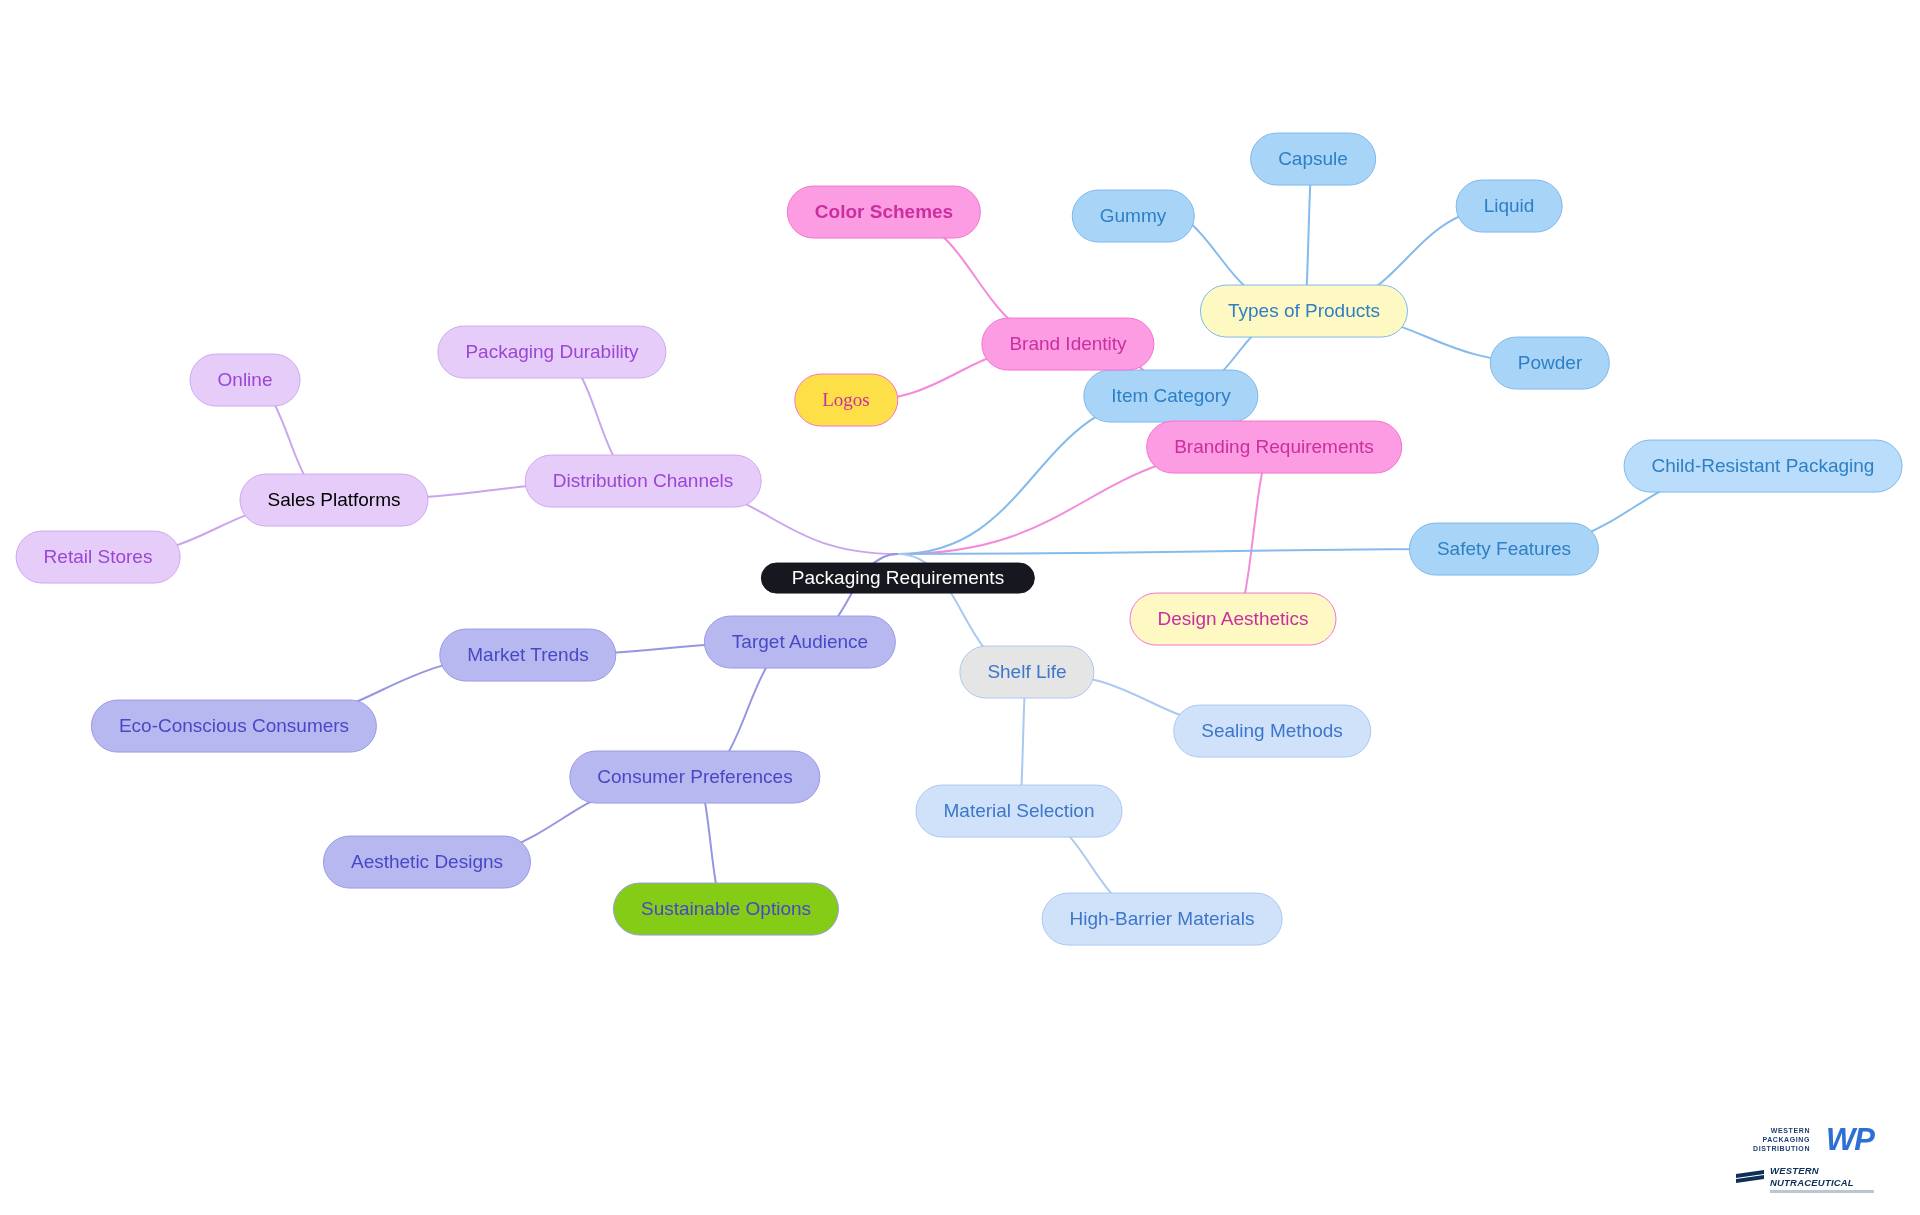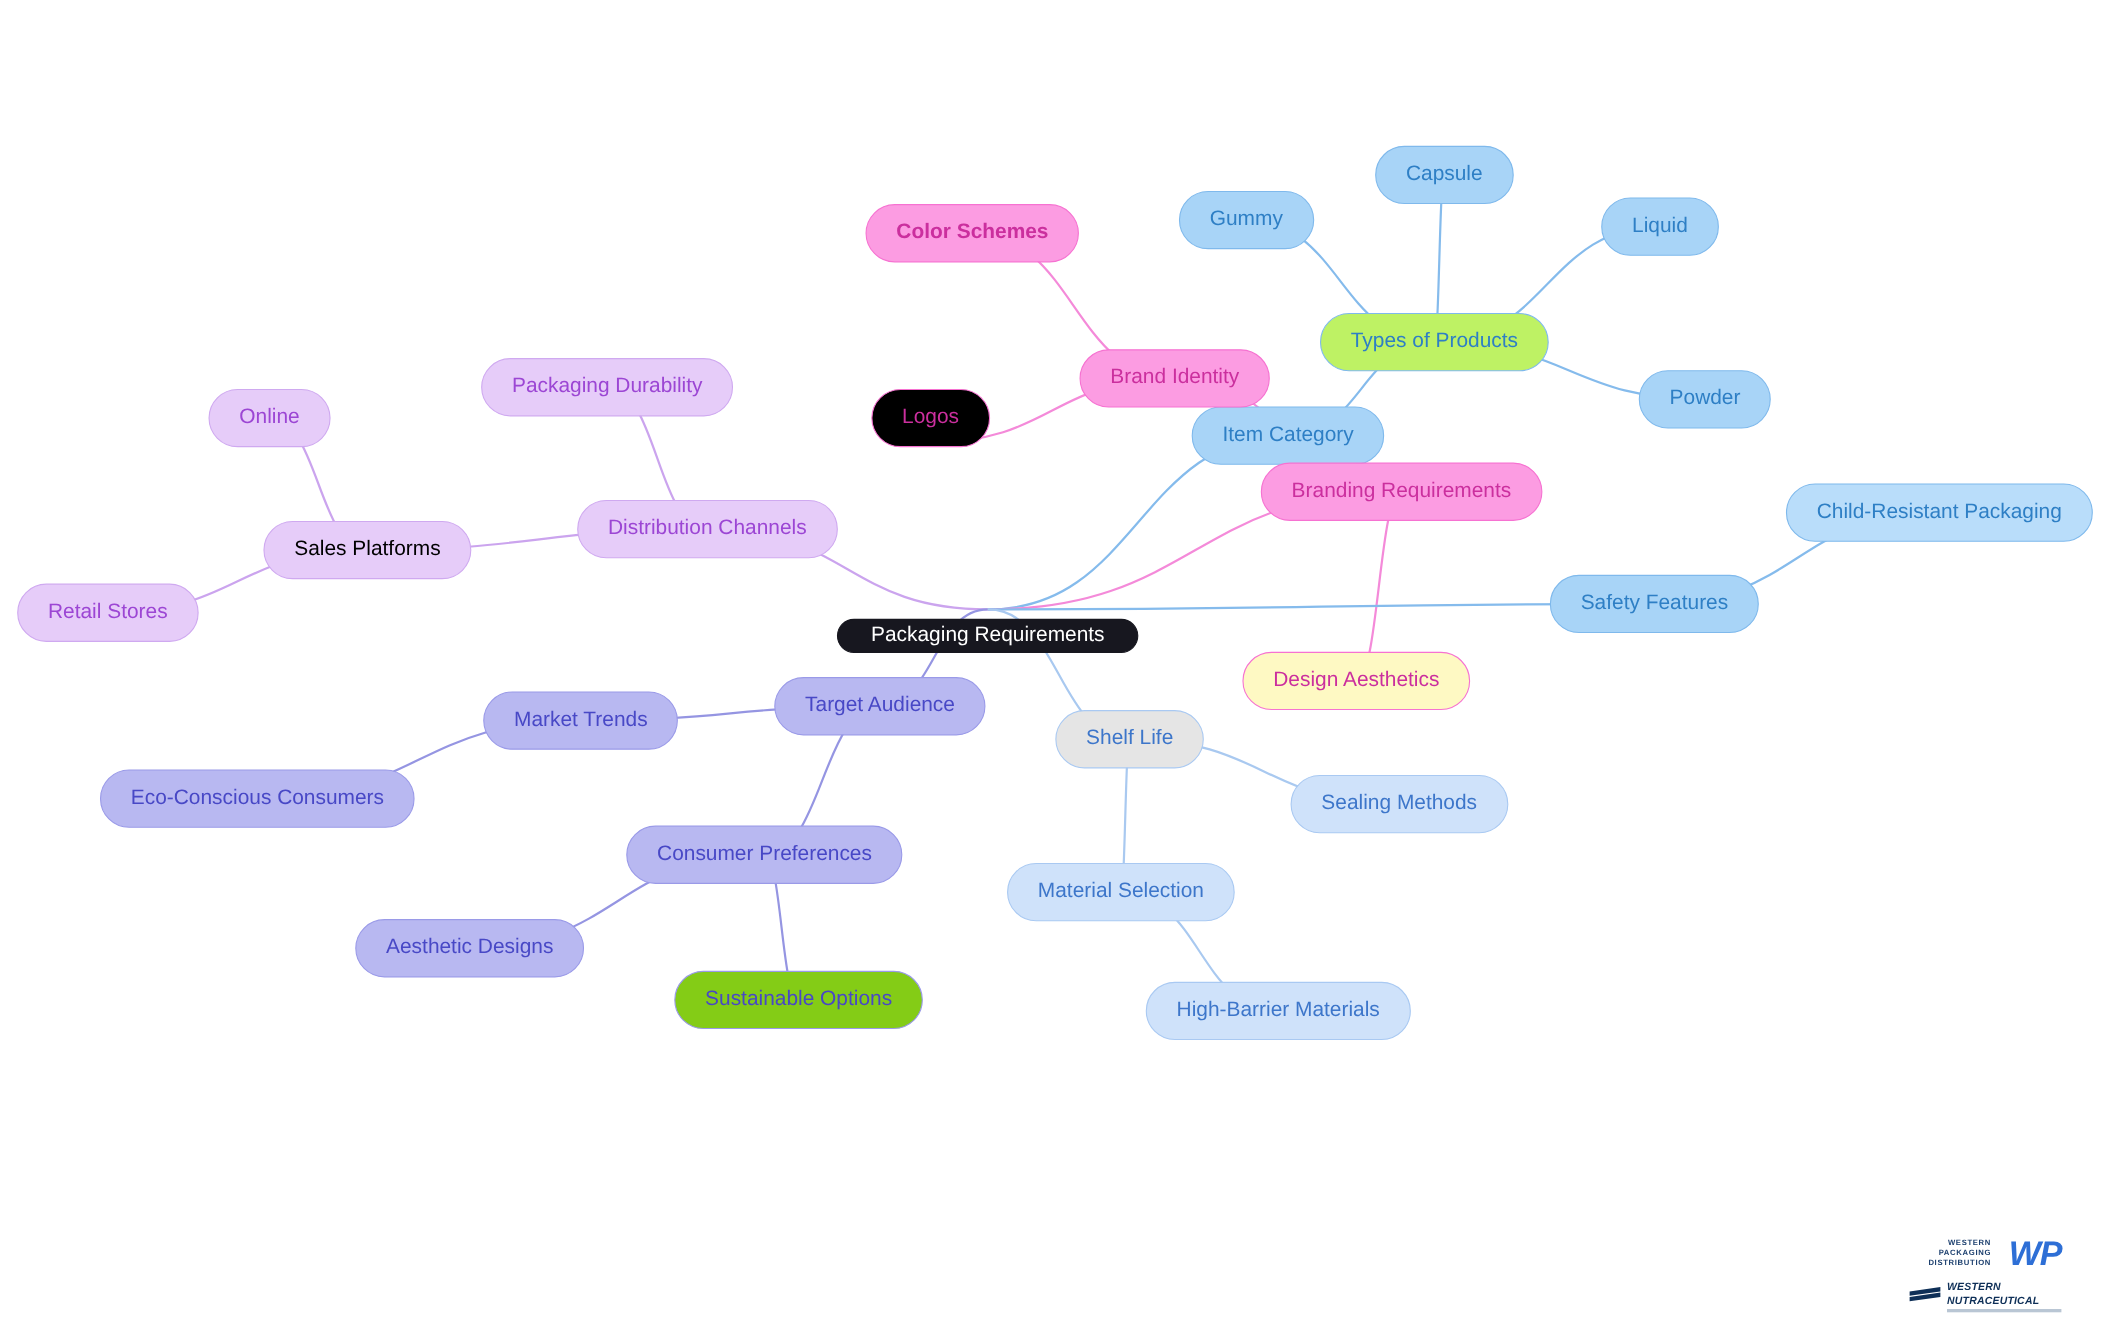--- a/index.html
+++ b/index.html
@@ -123,29 +123,29 @@
       <path d="M 695 777 C 561 777, 561 862, 427 862" fill="none" stroke="#9595e2" stroke-width="2"></path>
       <path d="M 695 777 C 710.5 777, 710.5 909, 726 909" fill="none" stroke="#9595e2" stroke-width="2"></path>
       <path d="M 898 554 C 962.5 554, 962.5 672, 1027 672" fill="none" stroke="#a9c9f0" stroke-width="2"></path>
       <path d="M 1027 672 C 1149.5 672, 1149.5 731, 1272 731" fill="none" stroke="#a9c9f0" stroke-width="2"></path>
       <path d="M 1027 672 C 1023 672, 1023 811, 1019 811" fill="none" stroke="#a9c9f0" stroke-width="2"></path>
       <path d="M 1019 811 C 1090.5 811, 1090.5 919, 1162 919" fill="none" stroke="#a9c9f0" stroke-width="2"></path>
     </svg>
   <div id="nodes-layer">
       <div class="node node-center" style="left: 898px; top: 554px; background: rgb(23, 23, 31); border-color: rgb(23, 23, 31); color: rgb(255, 255, 255);">Packaging Requirements</div>
       <div class="node" style="left: 1171px; top: 396px; background: rgb(168, 212, 247); border-color: rgb(127, 185, 236); color: rgb(46, 127, 197);">Item Category</div>
-      <div class="node" style="left: 1304px; top: 311px; background: #bef264; border-color: rgb(127, 185, 236); color: rgb(46, 127, 197);">Types of Products</div>
+      <div class="node" style="left: 1304px; top: 311px; background: #fef9c3; border-color: rgb(127, 185, 236); color: rgb(46, 127, 197);">Types of Products</div>
       <div class="node" style="left: 1313px; top: 159px; background: rgb(168, 212, 247); border-color: rgb(127, 185, 236); color: rgb(46, 127, 197);">Capsule</div>
-      <div class="node" style="left: 1133px; top: 200px; background: rgb(168, 212, 247); border-color: rgb(127, 185, 236); color: rgb(46, 127, 197);">Gummy</div>
+      <div class="node" style="left: 1133px; top: 216px; background: rgb(168, 212, 247); border-color: rgb(127, 185, 236); color: rgb(46, 127, 197);">Gummy</div>
       <div class="node" style="left: 1509px; top: 206px; background: rgb(168, 212, 247); border-color: rgb(127, 185, 236); color: rgb(46, 127, 197);">Liquid</div>
       <div class="node" style="left: 1550px; top: 363px; background: rgb(168, 212, 247); border-color: rgb(127, 185, 236); color: rgb(46, 127, 197);">Powder</div>
       <div class="node" style="left: 1274px; top: 447px; background: rgb(252, 156, 226); border-color: rgb(246, 114, 209); color: rgb(203, 47, 158);">Branding Requirements</div>
       <div class="node" style="left: 1068px; top: 344px; background: rgb(252, 156, 226); border-color: rgb(246, 114, 209); color: rgb(203, 47, 158);">Brand Identity</div>
       <div class="node" style="left: 884px; top: 212px; background: rgb(252, 156, 226); border-color: rgb(246, 114, 209); color: rgb(203, 47, 158); font-weight: bold;">Color Schemes</div>
-      <div class="node" style="left: 846px; top: 380px; background: #000000; border-color: rgb(246, 114, 209); color: rgb(203, 47, 158);">Logos</div>
+      <div class="node" style="left: 846px; top: 400px; background: #fde047; border-color: rgb(246, 114, 209); color: rgb(203, 47, 158); font-family: Liberation Serif, serif;">Logos</div>
       <div class="node" style="left: 1233px; top: 619px; background: #fef9c3; border-color: rgb(246, 114, 209); color: rgb(203, 47, 158);">Design Aesthetics</div>
       <div class="node" style="left: 1504px; top: 549px; background: rgb(168, 212, 247); border-color: rgb(127, 185, 236); color: rgb(46, 127, 197);">Safety Features</div>
       <div class="node" style="left: 1763px; top: 466px; background: rgb(185, 221, 250); border-color: rgb(127, 185, 236); color: rgb(46, 127, 197);">Child-Resistant Packaging</div>
       <div class="node" style="left: 643px; top: 481px; background: rgb(230, 204, 249); border-color: rgb(207, 169, 240); color: rgb(156, 70, 212);">Distribution Channels</div>
       <div class="node" style="left: 552px; top: 352px; background: rgb(230, 204, 249); border-color: rgb(207, 169, 240); color: rgb(156, 70, 212);">Packaging Durability</div>
       <div class="node" style="left: 334px; top: 500px; background: rgb(230, 204, 249); border-color: rgb(207, 169, 240); color: #000000;">Sales Platforms</div>
       <div class="node" style="left: 245px; top: 380px; background: rgb(230, 204, 249); border-color: rgb(207, 169, 240); color: rgb(156, 70, 212);">Online</div>
       <div class="node" style="left: 98px; top: 557px; background: rgb(230, 204, 249); border-color: rgb(207, 169, 240); color: rgb(156, 70, 212);">Retail Stores</div>
       <div class="node" style="left: 800px; top: 642px; background: rgb(184, 184, 241); border-color: rgb(154, 154, 232); color: rgb(72, 72, 198);">Target Audience</div>
       <div class="node" style="left: 528px; top: 655px; background: rgb(184, 184, 241); border-color: rgb(154, 154, 232); color: rgb(72, 72, 198);">Market Trends</div>

